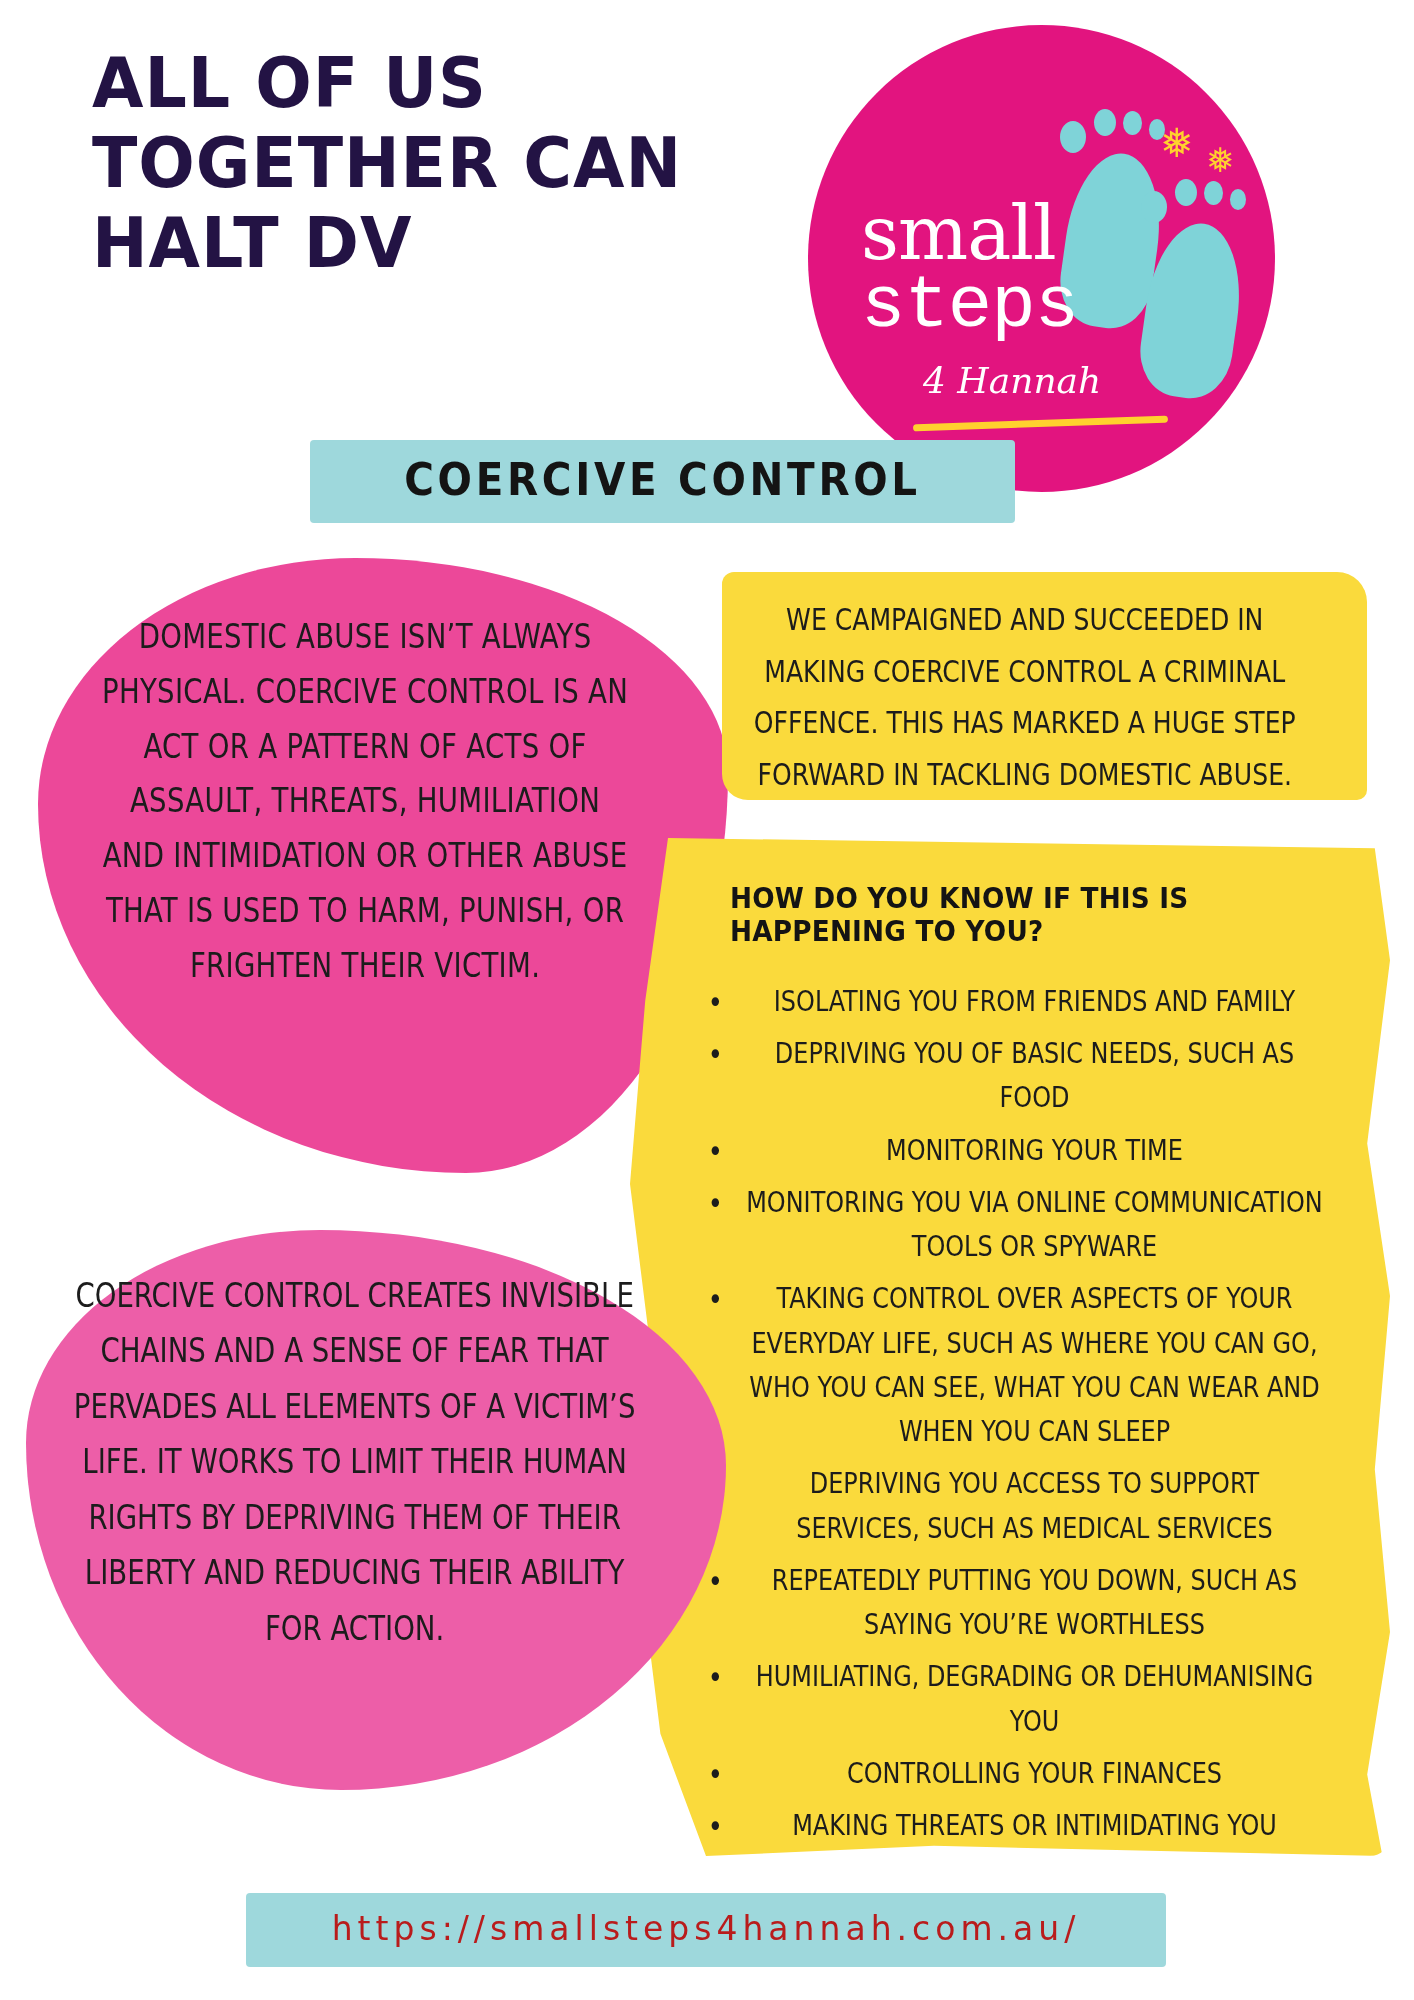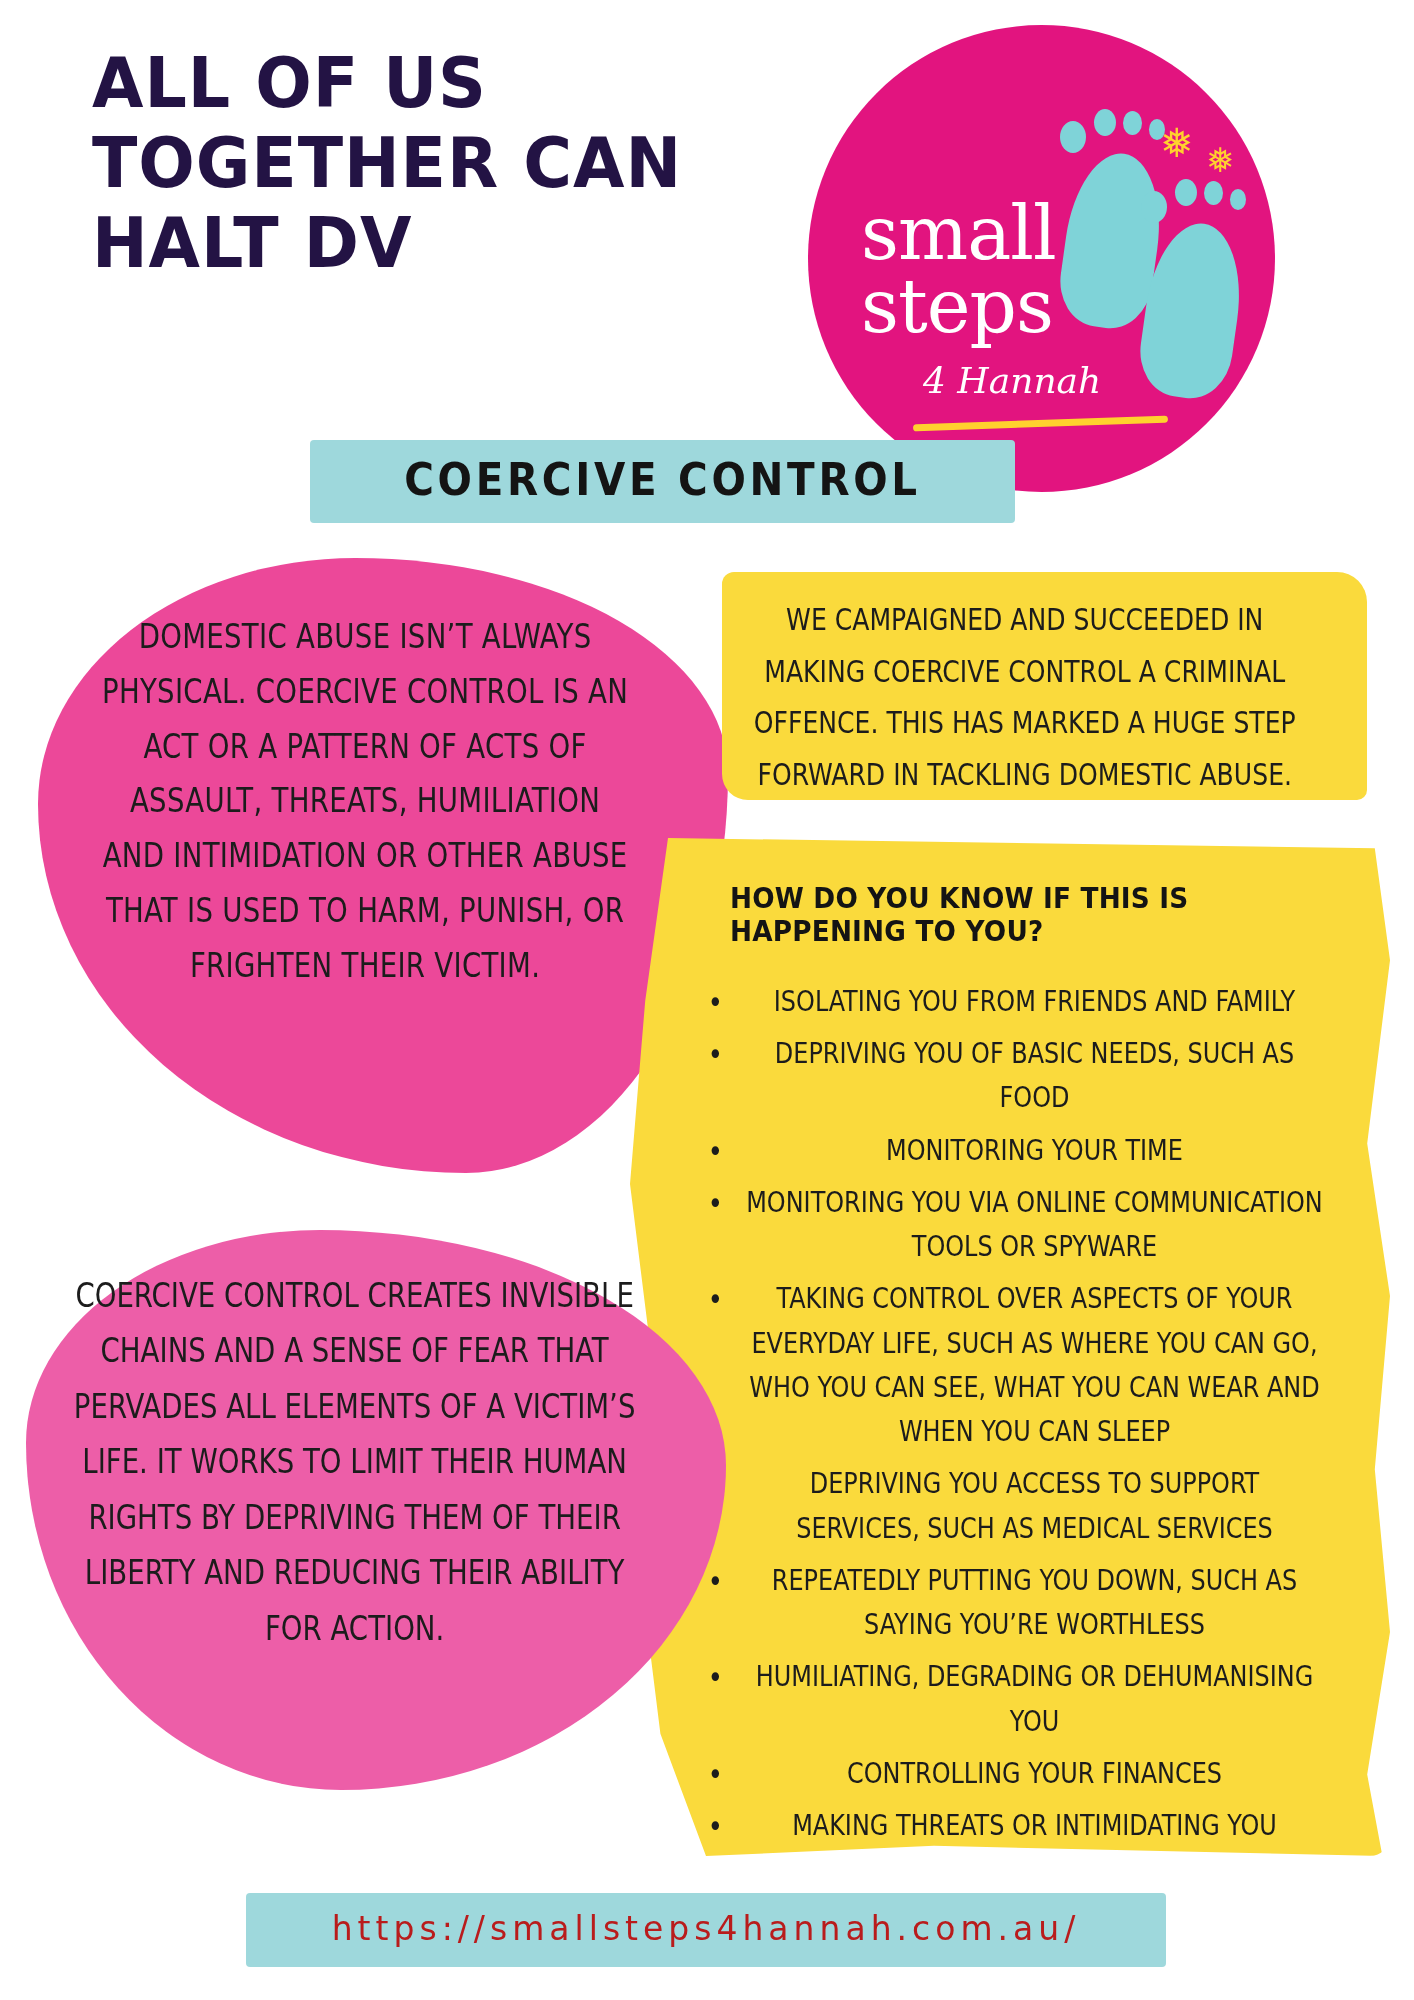--- a/index.html
+++ b/index.html
@@ -50,21 +50,21 @@
     position: absolute;
     left: 53px;
     top: 175px;
     color: #ffffff;
     font-family: "DejaVu Serif", serif;
     font-size: 74px;
     line-height: 0.9;
     font-weight: normal;
     letter-spacing: -1px;
   }
-  .logo-text .l2 { display: block; margin-top: 6px; }
+  .logo-text .l2 { display: block; margin-top: 6px; font-family: Liberation Mono, monospace; }
   .logo-script {
     position: absolute;
     left: 115px;
     top: 335px;
     color: #ffffff;
     font-family: "DejaVu Serif", serif;
     font-style: italic;
     font-size: 36px;
   }
   .logo-underline {

